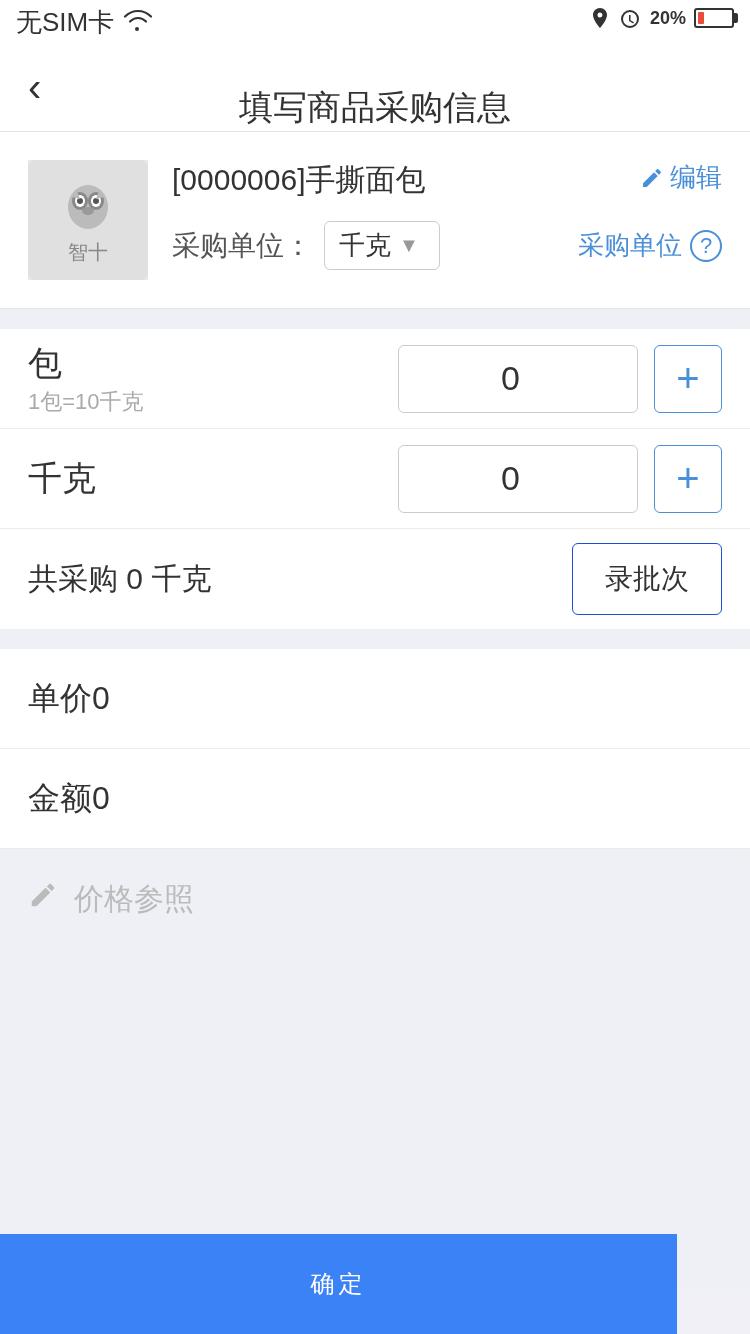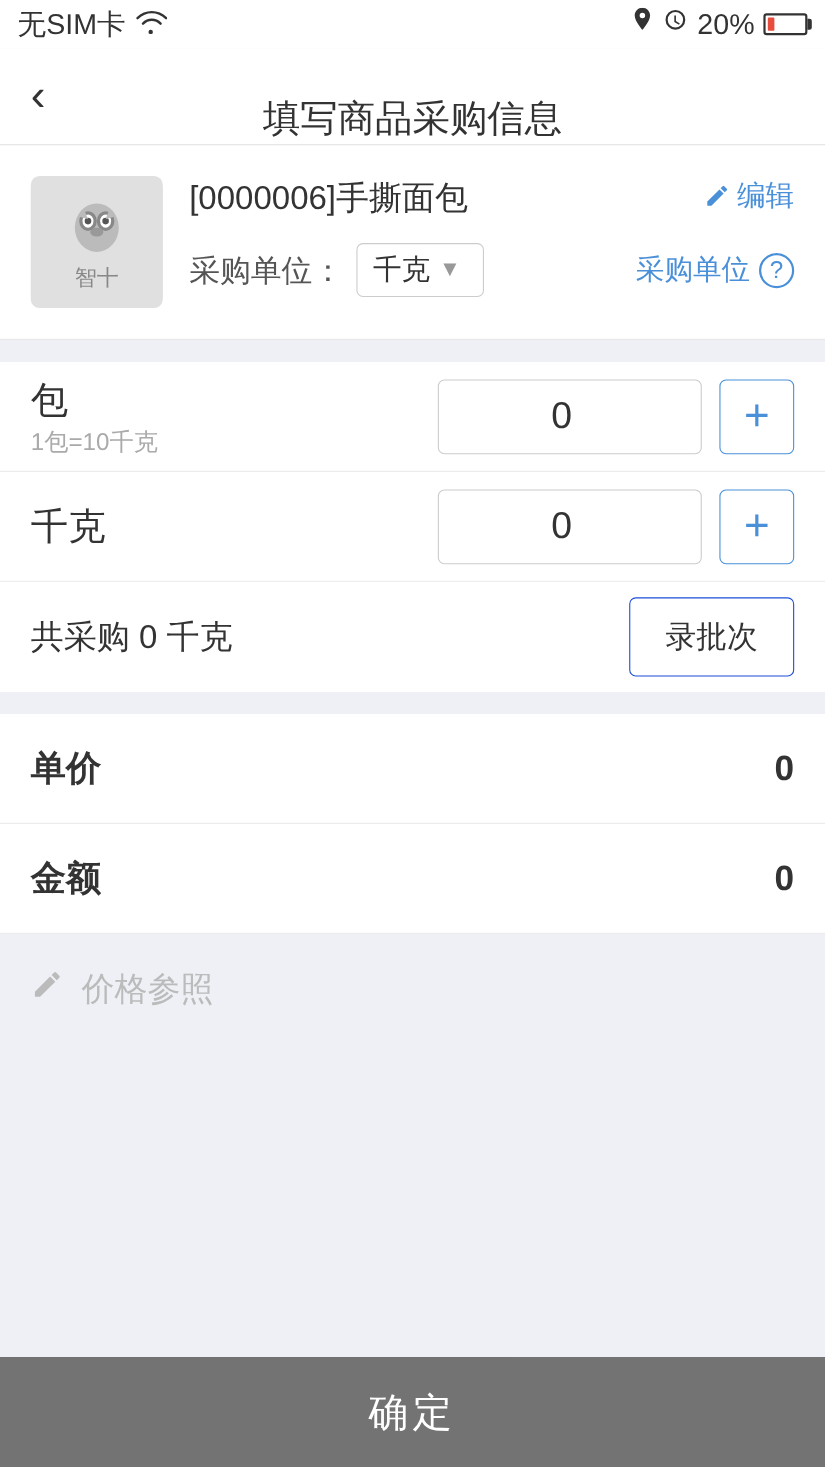--- a/index.html
+++ b/index.html
@@ -34,23 +34,24 @@
     }
     .status-center {
       font-size: 30px;
       font-weight: 500;
       position: absolute;
       left: 50%;
       transform: translateX(-50%);
     }
     .status-right {
       display: flex;
-      align-items: center;
+      align-items: flex-start;
       gap: 8px;
-      font-size: 26px;
+      font-size: 18px;
+      font-weight: bold;
     }
     .battery-bar {
       width: 40px;
       height: 20px;
       border: 2px solid #333;
       border-radius: 3px;
       position: relative;
       padding: 2px;
     }
     .battery-bar::after {
@@ -103,21 +104,21 @@
       padding: 28px 28px;
       display: flex;
       align-items: flex-start;
       gap: 24px;
       border-bottom: 1px solid #e5e5e5;
     }
     .product-image {
       width: 120px;
       height: 120px;
       background: #e8e8e8;
-      border-radius: 12px;
+      border-radius: 0;
       display: flex;
       align-items: center;
       justify-content: flex-start;
       flex-shrink: 0;
       color: #999;
       font-size: 40px;
     }
     .product-info {
       flex: 1;
     }
@@ -276,25 +277,23 @@
     }
 
     
     .price-section {
       background: #fff;
       margin-top: 0;
     }
     .price-row {
       display: flex;
       align-items: center;
-      justify-content: space-between;
       padding: 0 28px;
       height: 100px;
       border-bottom: 1px solid #ebebeb;
-      font-weight: bold;
     }
     .price-row-label {
       font-size: 32px;
       color: #333;
     }
     .price-row-value {
       font-size: 32px;
       color: #333;
     }
 
@@ -321,27 +320,27 @@
       flex: 1;
       background: #eef0f5;
       min-height: 260px;
     }
 
     
     .confirm-btn {
       position: fixed;
       bottom: 0;
       left: 0;
-      width: 750px;
+      width: 677px;
       height: 100px;
-      background: #737373;
+      background: #3b82f6;
       display: flex;
       align-items: center;
       justify-content: center;
-      font-size: 36px;
+      font-size: 24px;
       color: #fff;
       cursor: pointer;
       letter-spacing: 4px;
     }
 
     
     .owl-logo {
       width: 100%;
       height: 100%;
       display: flex;

